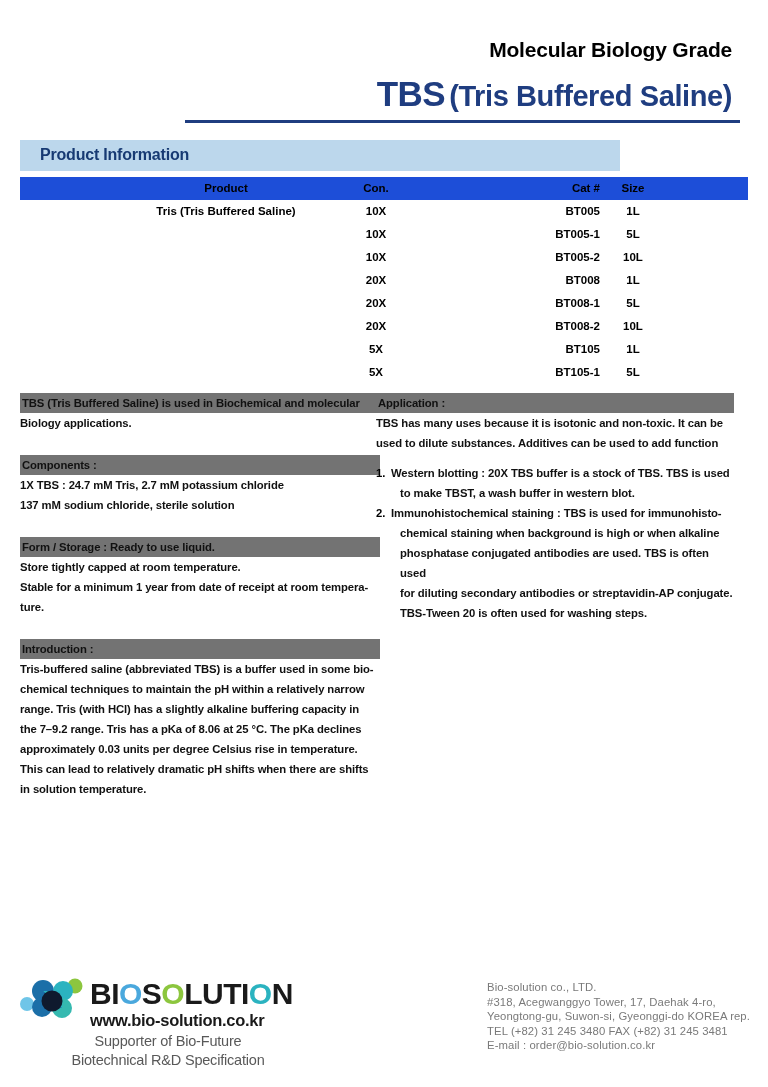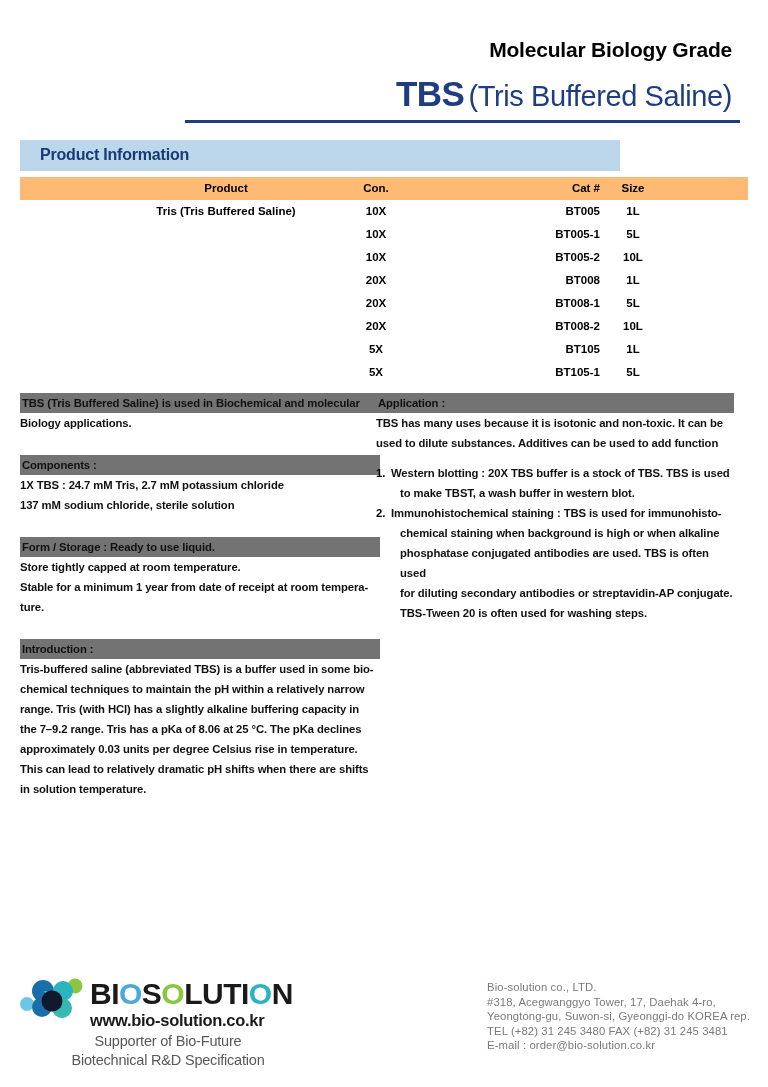--- a/index.html
+++ b/index.html
@@ -42,21 +42,21 @@
     line-height: 1;
   }
   .title-main {
     font-size: 35px;
     font-weight: bold;
     letter-spacing: -0.5px;
     vertical-align: baseline;
   }
   .title-sub {
     font-size: 29px;
-    font-weight: normal;
+    font-weight: bold;
     letter-spacing: -0.4px;
     vertical-align: baseline;
     margin-left: 4px;
   }
   .title-rule {
     position: absolute;
     left: 185px;
     top: 120px;
     width: 555px;
     height: 3px;
@@ -86,21 +86,21 @@
   
   .table-wrap {
     position: absolute;
     left: 20px;
     top: 177px;
     width: 728px;
   }
   .table-head {
     position: relative;
     height: 23px;
-    background: #fdba74;
+    background: #1d4ed8;
   }
   .table-head .cell,
   .table-row .cell {
     position: absolute;
     font-size: 11.5px;
     font-weight: bold;
     line-height: 23px;
     white-space: nowrap;
   }
   .c-product { left: 106px; width: 200px; text-align: center; }

